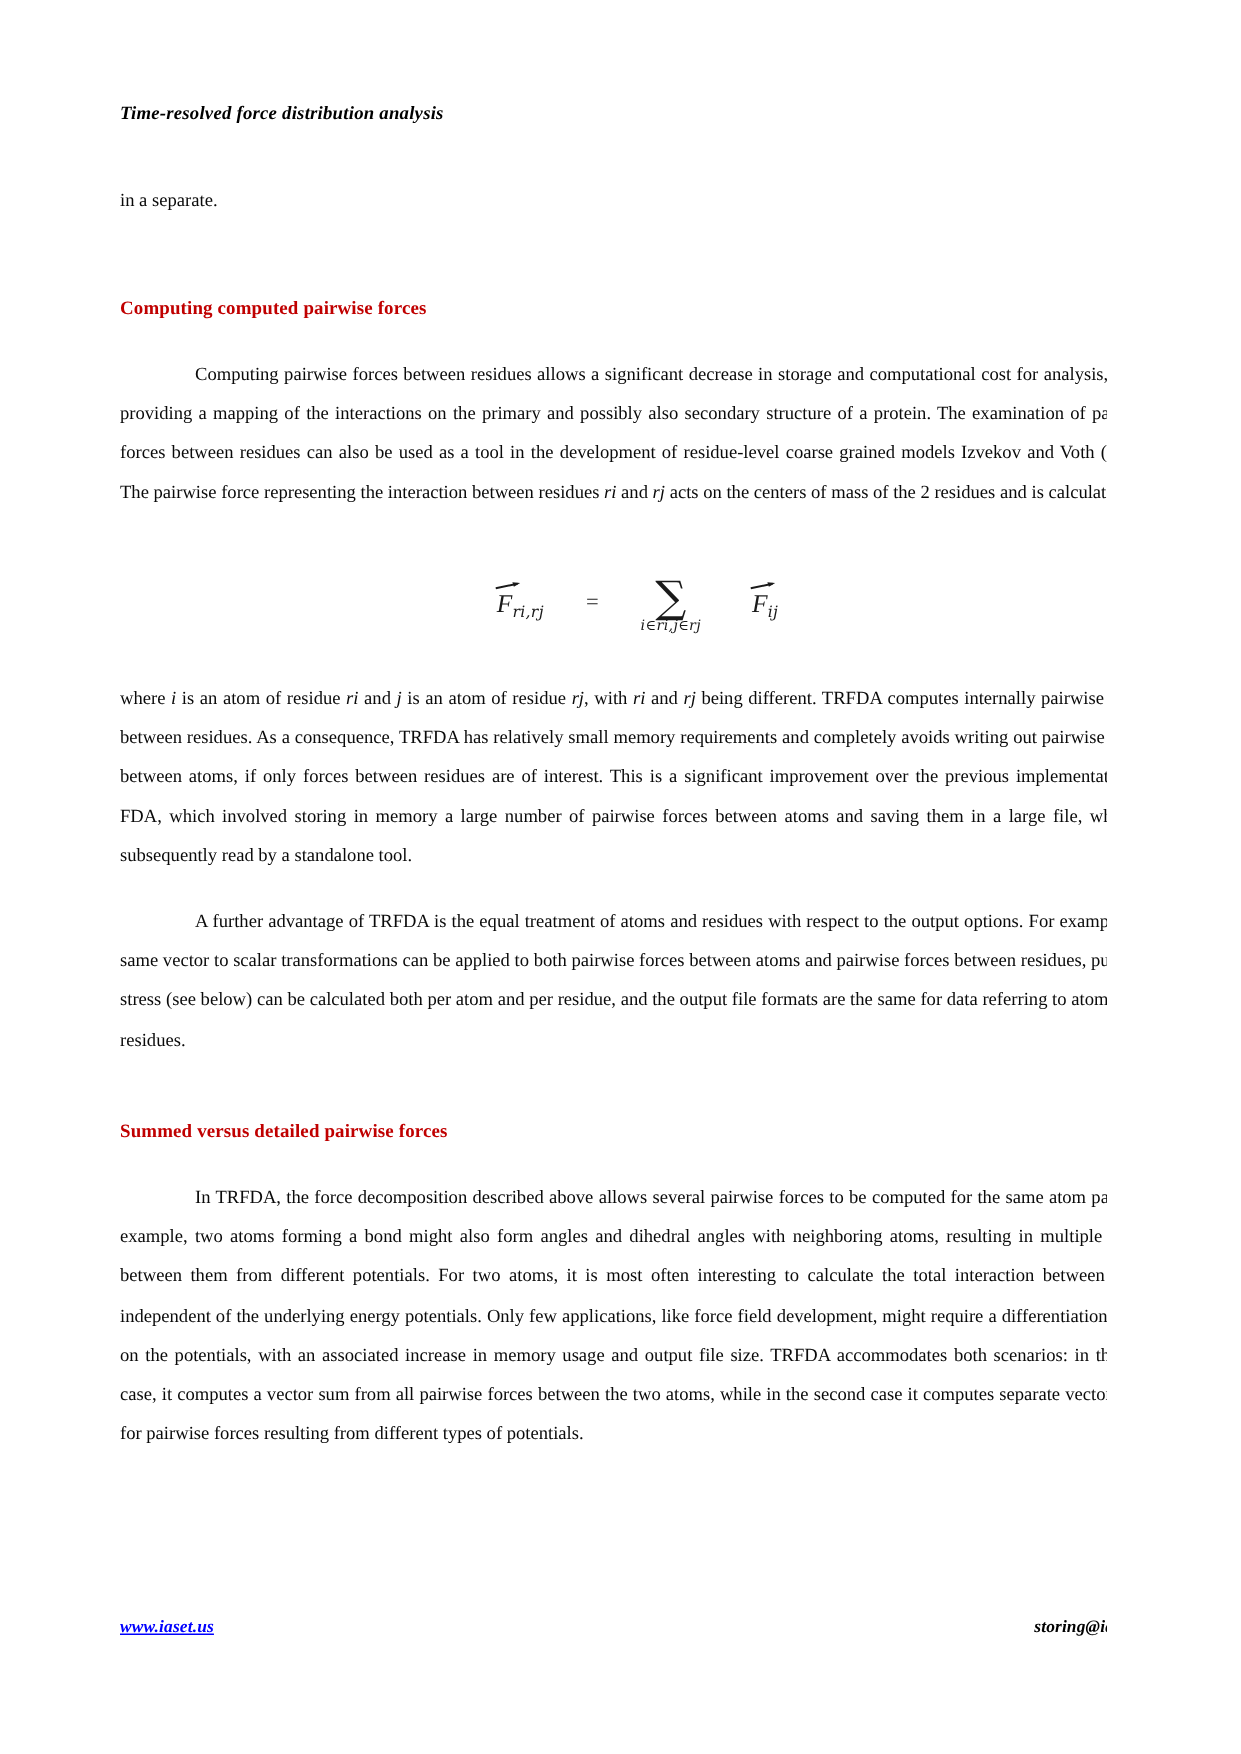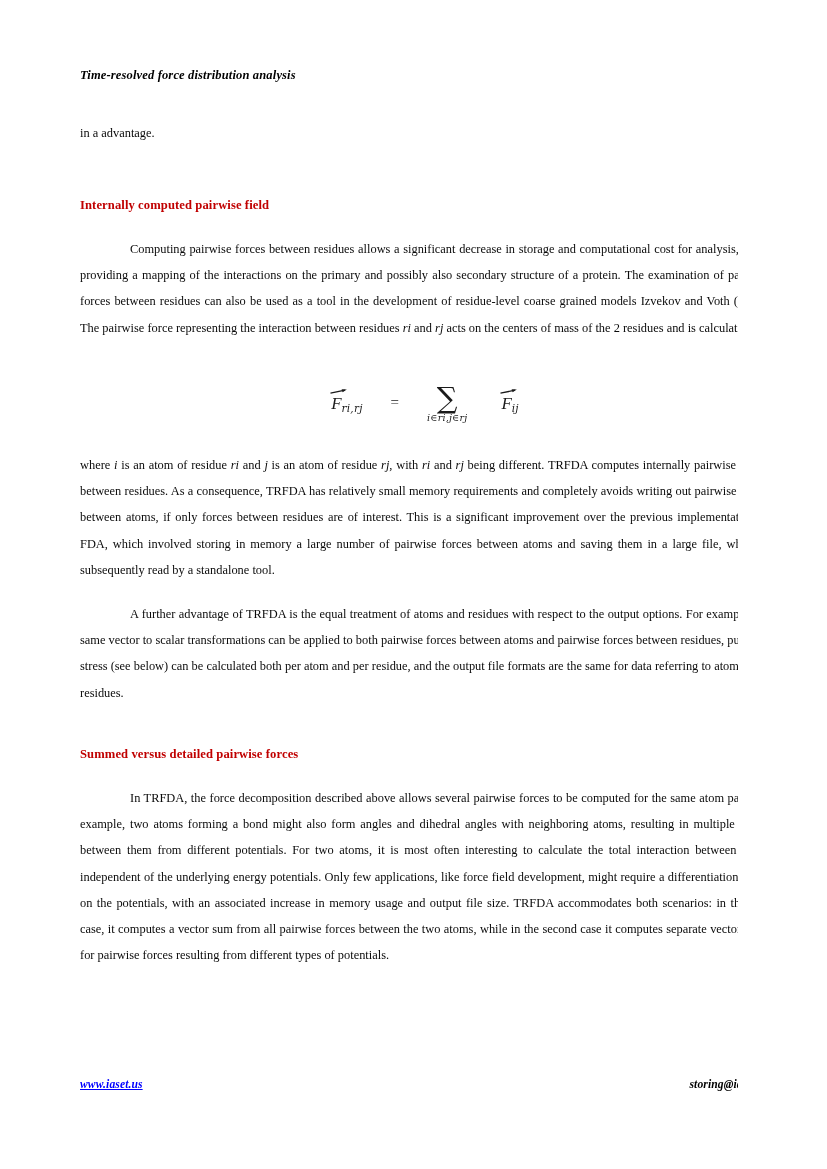--- a/index.html
+++ b/index.html
@@ -177,25 +177,25 @@
 
 <div class="page">
   <div class="content">
 
     <div class="runhead">
       <span class="runhead-title">Time-resolved force distribution analysis</span>
       <span class="runhead-page">3</span>
     </div>
 
     <div class="para noindent" style="top:120px;">
-      <span>in a advantage.</span>
+      <span>in a separate.</span>
     </div>
 
     <div class="heading" style="top:198px;">
-      <span>Internally computed pairwise field</span>
+      <span>Computing computed pairwise forces</span>
     </div>
 
     <div class="para indent" style="top:236px;">
       <span>Computing pairwise forces between residues allows a significant decrease in storage and computational cost for analysis, while providing a mapping of the interactions on the primary and possibly also secondary structure of a protein. The examination of pairwise forces between residues can also be used as a tool in the development of residue-level coarse grained models Izvekov and Voth (2005).  The pairwise force representing the interaction between residues </span><i>ri</i><span> and </span><i>rj</i><span> acts on the centers of mass of the 2 residues and is calculated as:</span>
     </div>
 
     <div class="equation" style="top:385px;">
       <span class="eq-inner">
         <span class="vecF">
           <svg class="arrow" viewBox="0 0 17 8">

